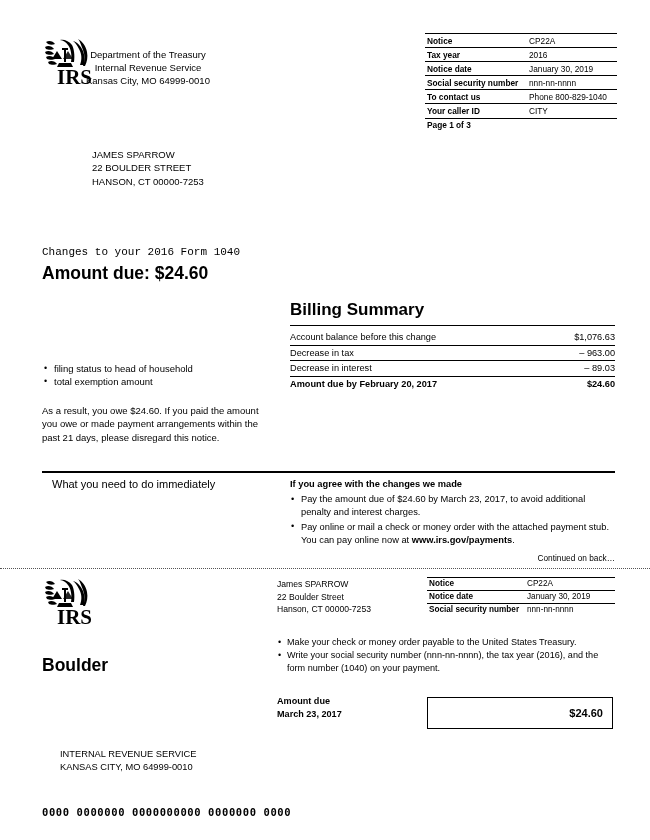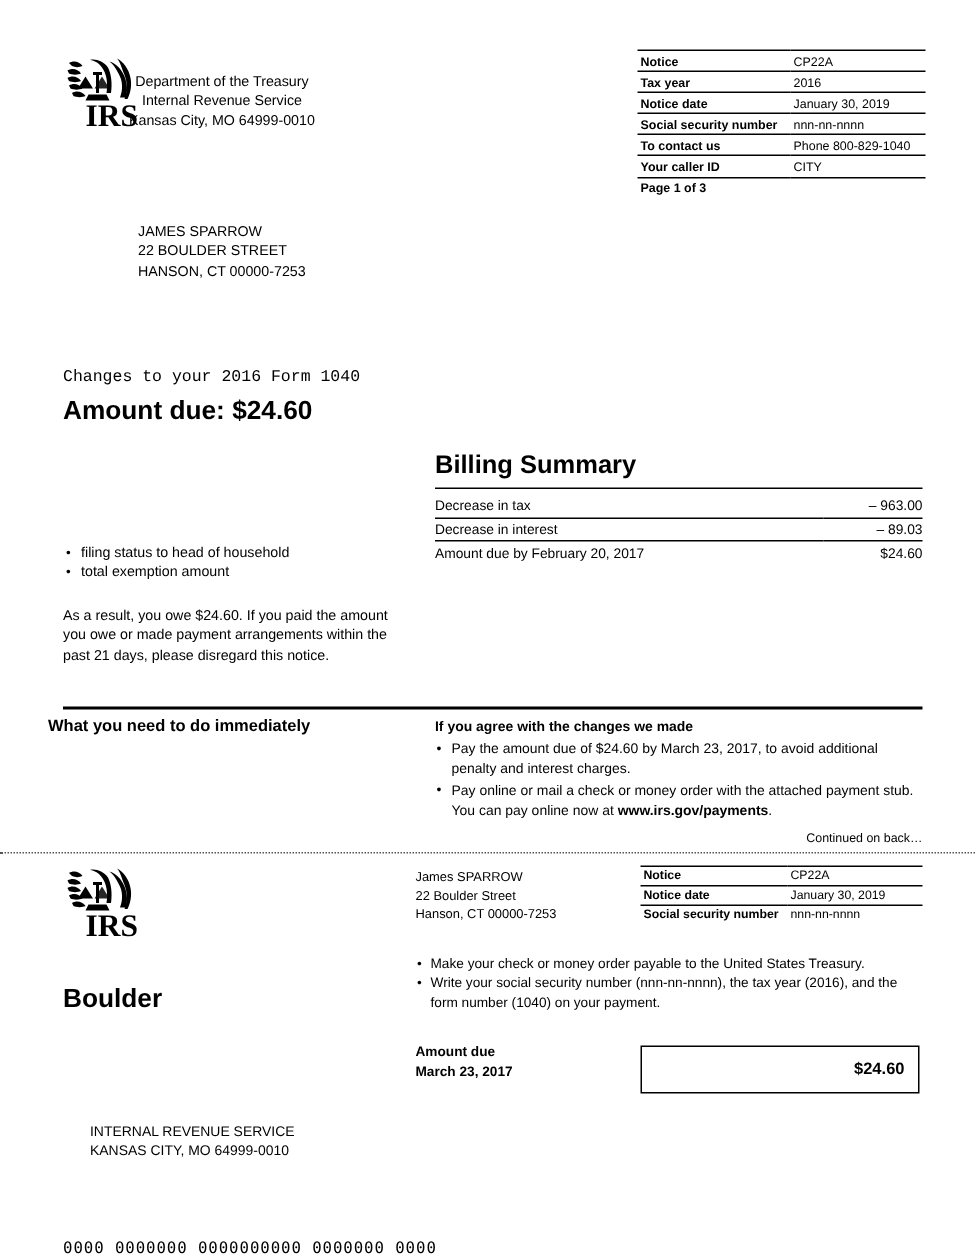--- a/index.html
+++ b/index.html
@@ -161,41 +161,41 @@
     border-collapse: collapse;
     font-size: 9.2px;
     margin-top: 4px;
   }
   #billing-table td {
     padding: 2.2px 0 2.4px 0;
     border-bottom: 1px solid #000;
   }
   #billing-table td.amt { text-align: right; }
   #billing-table tr.total td {
-    font-weight: normal;
+    font-weight: bold;
     border-top: 1.8px solid #000;
     border-bottom: none;
     padding-top: 2.6px;
   }
 
   
   #section-rule {
     position: absolute;
     left: 42px;
     top: 471px;
     width: 573px;
     height: 2.2px;
     background: #000;
   }
   #whattodo-heading {
     position: absolute;
-    left: 32px;
+    left: 52px;
     top: 478px;
     font-size: 11px;
-    font-weight: bold;
+    font-weight: normal;
   }
   #agree-block {
     position: absolute;
     left: 290px;
     top: 478px;
     width: 320px;
     font-size: 9.3px;
     line-height: 13.2px;
   }
   #agree-heading {
@@ -323,23 +323,22 @@
     font-size: 9.3px;
     line-height: 13.4px;
   }
 
   #scanline {
     position: absolute;
     left: 42px;
     top: 806px;
     font-family: "DejaVu Sans Mono", monospace;
     font-size: 10.5px;
-    font-weight: normal;
+    font-weight: bold;
     letter-spacing: 0.6px;
-    margin-top: 20px;
   }
 </style>
 </head>
 <body>
 
 <div class="page">
 
   <div class="irs-logo" style="left:40px; top:38px;">
     <svg class="eagle" viewBox="0 0 44 30">
       <g fill="#000">
@@ -420,20 +419,24 @@
       <span>total exemption amount</span>
     </li>
   </ul>
 
   <div id="result-paragraph">As a result, you owe $24.60. If you paid the amount you owe or made payment arrangements within the past 21 days, please disregard this notice.</div>
 
   <div id="billing-summary">
     <div id="billing-title">Billing Summary</div>
     <table id="billing-table">
       <tbody>
+          <tr>
+        <td>Account balance before this change</td>
+        <td class="amt">$1,076.63</td>
+      </tr>
       <tr>
         <td>Decrease in tax</td>
         <td class="amt">– 963.00</td>
       </tr>
       <tr>
         <td>Decrease in interest</td>
         <td class="amt">– 89.03</td>
       </tr>
       <tr class="total">
         <td>Amount due by February 20, 2017</td>

